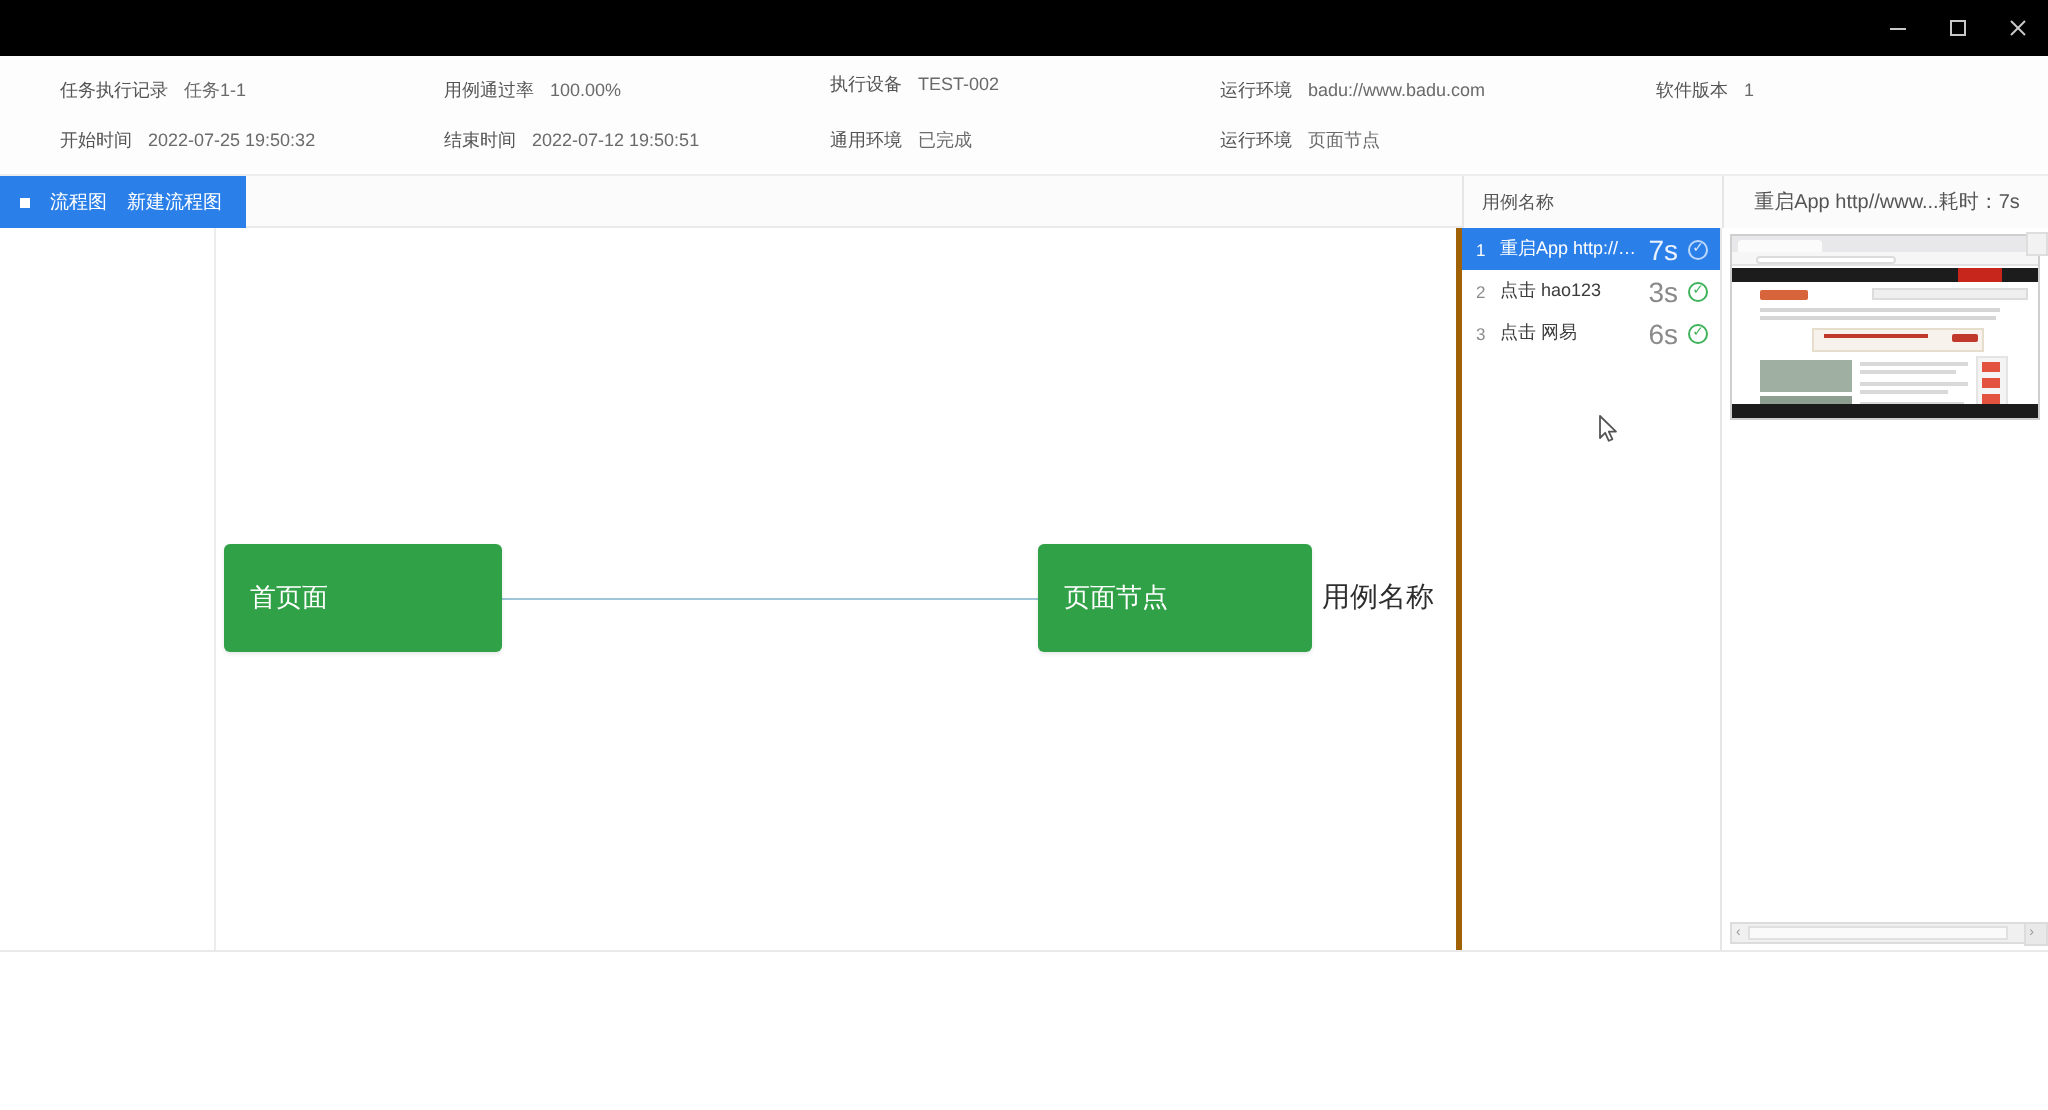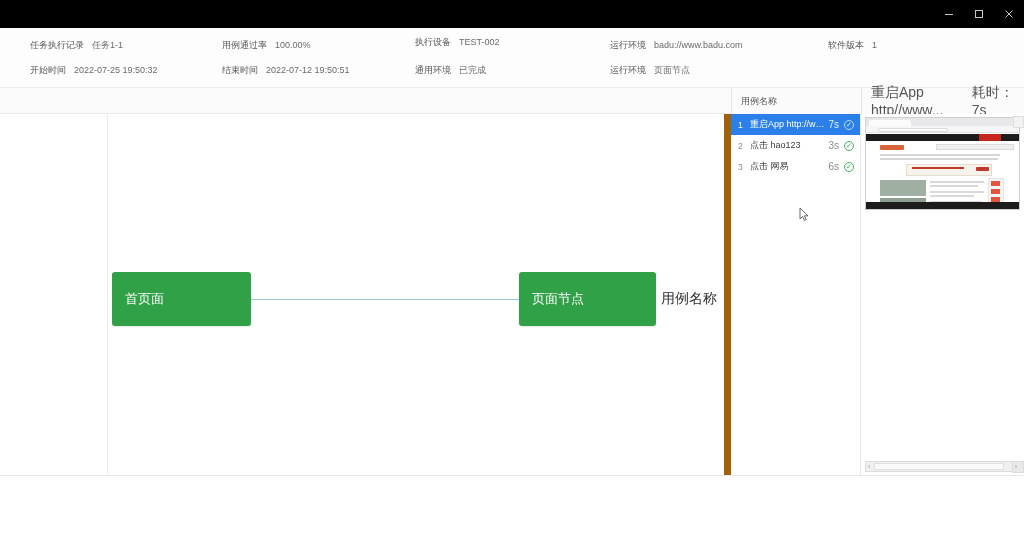--- a/index.html
+++ b/index.html
@@ -77,37 +77,37 @@
   
   .th-case {
     position: absolute; left: 731px; top: 0; width: 130px; height: 26px;
     border-left: 1px solid #e6e6e6;
     display: flex; align-items: center; padding-left: 9px;
     font-size: 9px; color: #555; background: #fbfbfb;
   }
   .th-shot {
     position: absolute; left: 861px; top: 0; right: 0; height: 26px;
     border-left: 1px solid #e6e6e6;
-    display: flex; align-items: center; justify-content: space-between;
+    display: flex; align-items: center; justify-content: center;
     padding: 0 8px 0 9px;
-    font-size: 14px; color: #555; background: #fbfbfb;
+    font-size: 10px; color: #555; background: #fbfbfb;
   }
 
   
   .workspace {
     position: relative; width: 100%; height: 362px;
     border-bottom: 1px solid #e9e9e9;
   }
   .col-left {
     position: absolute; left: 0; top: 0; width: 108px; height: 100%;
     background: #ffffff; border-right: 1px solid #ececec;
   }
   .col-canvas {
     position: absolute; left: 108px; top: 0; width: 623px; height: 100%;
-    background: #ffffff; border-right: 7px solid #a16207;
+    background: #ffffff; border-right: 3px solid #a16207;
     overflow: hidden;
   }
   .col-cases {
     position: absolute; left: 731px; top: 0; width: 130px; height: 100%;
     background: #ffffff; border-right: 1px solid #e6e6e6;
   }
   .col-shot {
     position: absolute; left: 861px; top: 0; right: 0; height: 100%;
     background: #ffffff;
   }
@@ -141,21 +141,21 @@
     font-size: 9px; color: #3c3c3c;
     padding: 0 6px 0 7px;
   }
   .case-row.selected { background: #2b7fe8; color: #ffffff; }
   .case-idx { width: 12px; flex: 0 0 12px; font-size: 8.5px; color: #8a8a8a; }
   .case-row.selected .case-idx { color: #ffffff; }
   .case-name {
     flex: 1 1 auto; overflow: hidden; text-overflow: ellipsis; white-space: nowrap;
     font-size: 9px;
   }
-  .case-dur { flex: 0 0 auto; font-size: 10px; color: #8a8a8a; margin: 0 5px 0 3px; }
+  .case-dur { flex: 0 0 auto; font-size: 14px; color: #8a8a8a; margin: 0 5px 0 3px; }
   .case-row.selected .case-dur { color: #eaf2ff; }
   .chk {
     flex: 0 0 auto; width: 10px; height: 10px; border-radius: 50%;
     border: 1px solid #3fb35b; color: #3fb35b;
     font-size: 7px; line-height: 8px; text-align: center;
   }
   .case-row.selected .chk { border-color: #bcd8ff; color: #dcebff; }
 
   
   .cursor { position: absolute; left: 799px; top: 186px; }
@@ -269,20 +269,25 @@
       <span class="val">已完成</span>
     </div>
     <div class="info-cell" style="left:610px; top:36px;">
       <span class="lbl">运行环境</span>
       <span class="val">页面节点</span>
     </div>
   </div>
 
   <div class="toolbar">
 
+    <div class="tabgroup">
+      <span class="tab-bullet"></span>
+      <span class="tab-item">流程图</span>
+      <span class="tab-item">新建流程图</span>
+    </div>
 
 
     <div class="th-case">
       <span>用例名称</span>
     </div>
 
     <div class="th-shot">
       <span>重启App http//www...</span>
       <span>耗时：7s</span>
     </div>

